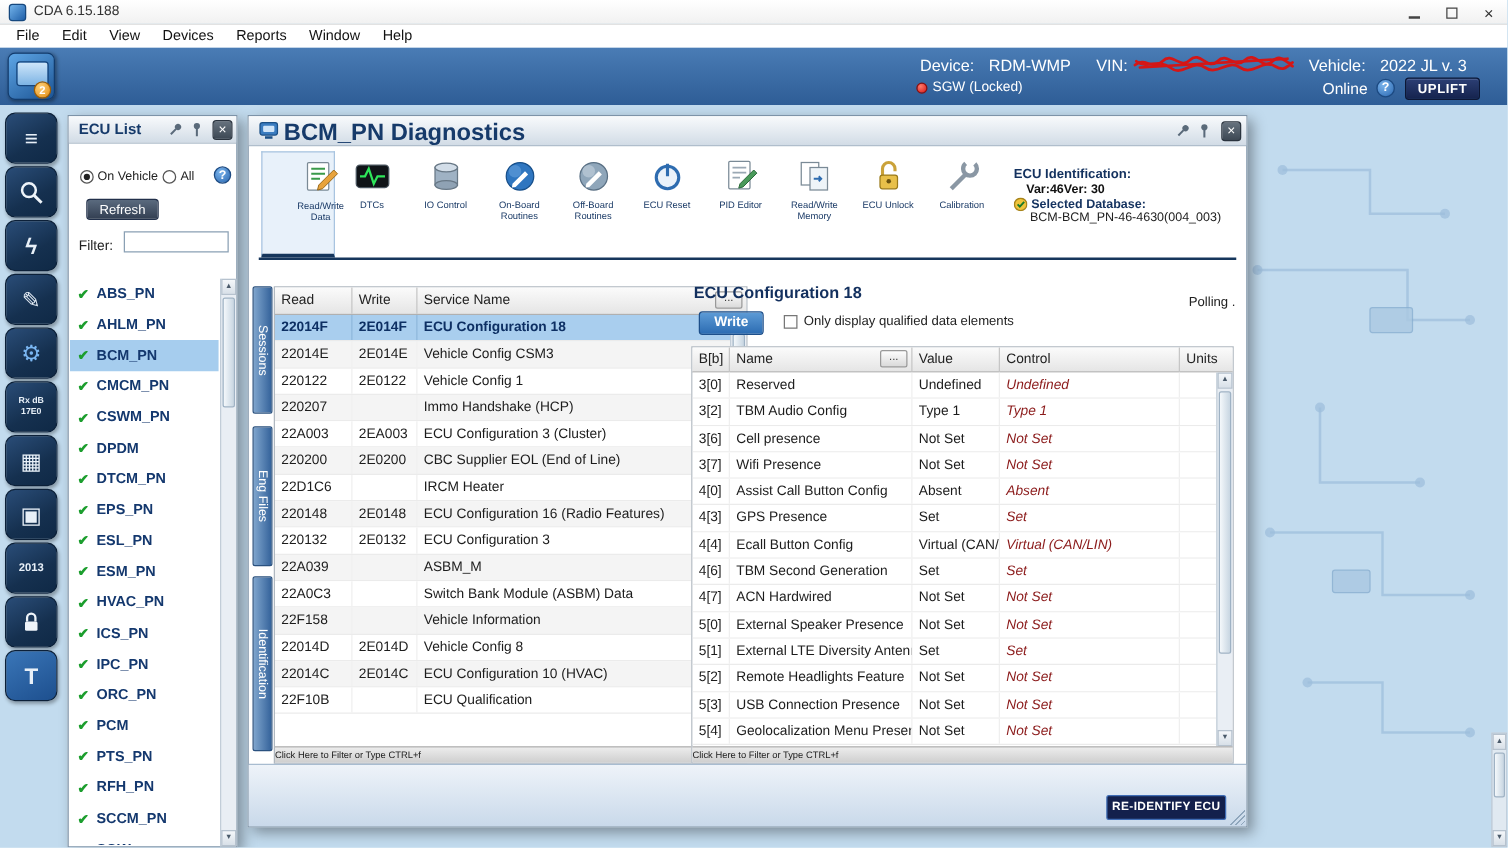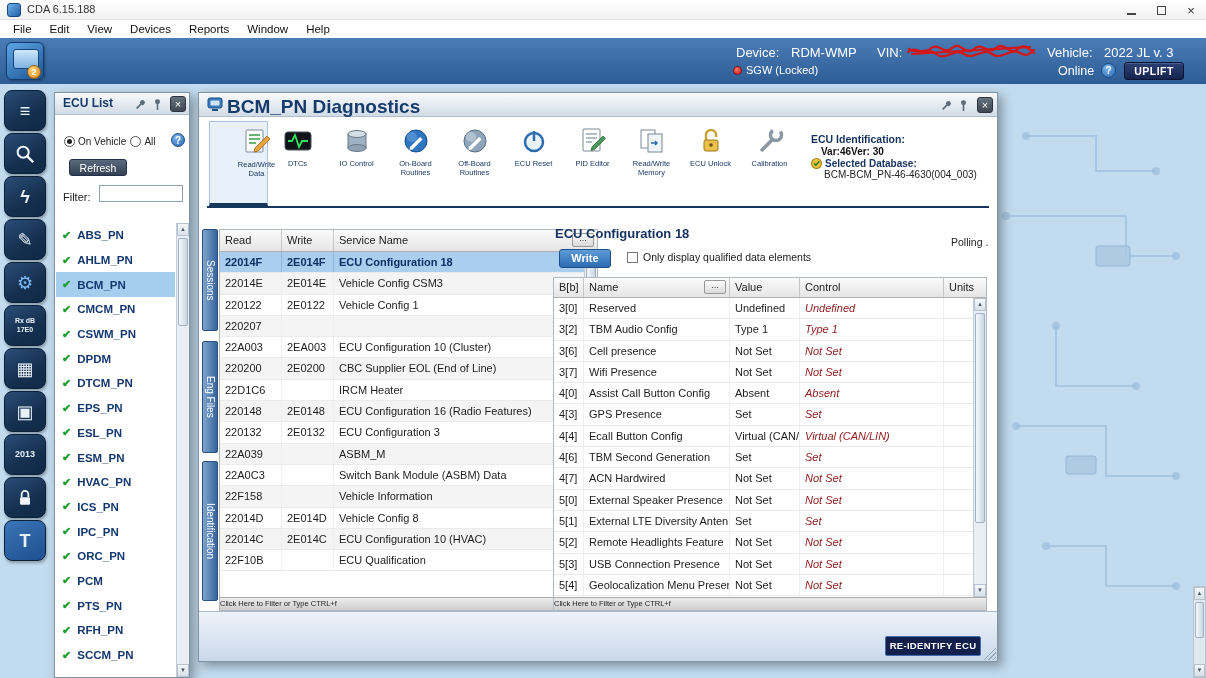--- a/index.html
+++ b/index.html
@@ -528,26 +528,27 @@
 
           <div class="r">
             <span class="c" style="width:62px">220122</span>
             <span class="c" style="width:52px">2E0122</span>
             <span class="c" style="flex:1;border-right:none">Vehicle Config 1</span>
           </div>
 
           <div class="r">
             <span class="c" style="width:62px">220207</span>
             <span class="c" style="width:52px"></span>
+            <span class="c" style="flex:1;border-right:none">Immo Handshake (HCP)</span>
           </div>
 
           <div class="r">
             <span class="c" style="width:62px">22A003</span>
             <span class="c" style="width:52px">2EA003</span>
-            <span class="c" style="flex:1;border-right:none">ECU Configuration 10 (Cluster)</span>
+            <span class="c" style="flex:1;border-right:none">ECU Configuration 3 (Cluster)</span>
           </div>
 
 
           <div class="r">
             <span class="c" style="width:62px">220200</span>
             <span class="c" style="width:52px">2E0200</span>
             <span class="c" style="flex:1;border-right:none">CBC Supplier EOL (End of Line)</span>
           </div>
 
           <div class="r">

